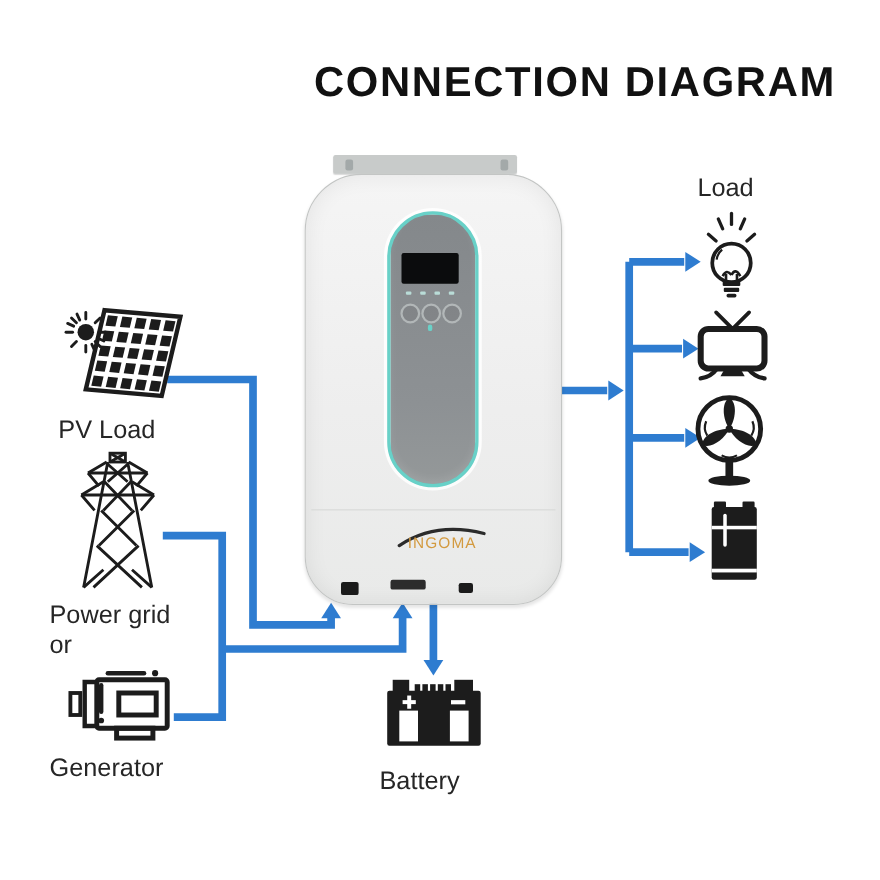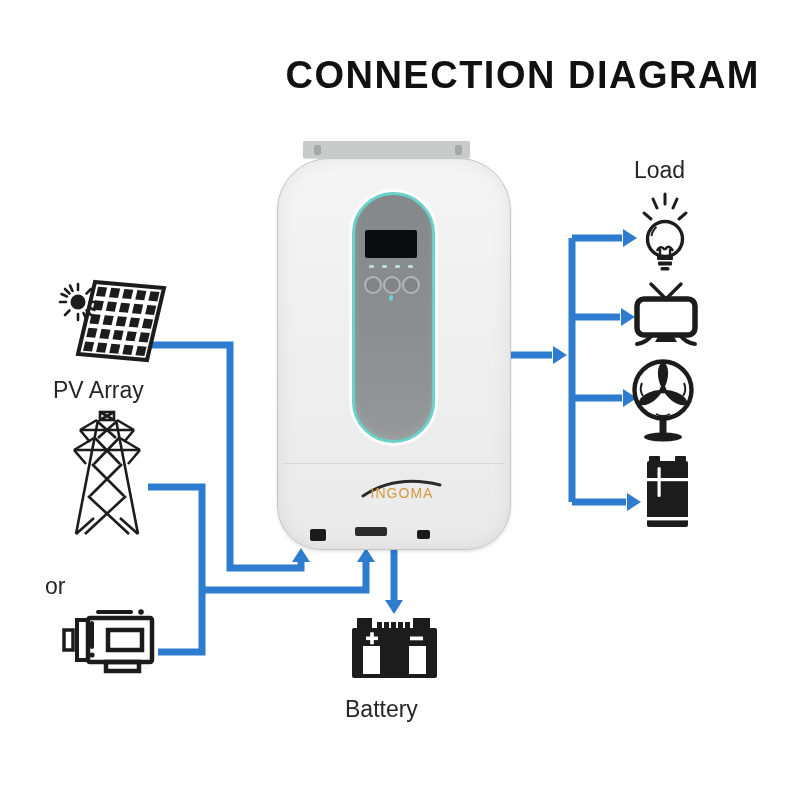--- a/index.html
+++ b/index.html
@@ -157,57 +157,59 @@
           <rect x="0.63" y="0.63" width="0.13" height="0.13"></rect>
           <rect x="0.82" y="0.63" width="0.13" height="0.13"></rect>
         <rect x="0.06" y="0.82" width="0.13" height="0.13"></rect>
           <rect x="0.25" y="0.82" width="0.13" height="0.13"></rect>
           <rect x="0.44" y="0.82" width="0.13" height="0.13"></rect>
           <rect x="0.63" y="0.82" width="0.13" height="0.13"></rect>
           <rect x="0.82" y="0.82" width="0.13" height="0.13"></rect>
       </g>
     </g>
   </svg>
-  <div class="lbl lbl-pv">PV Array</div>
+  <div class="lbl lbl-pv">PV Load</div>
 
   <svg class="icon" style="left:64px;top:408px" width="90" height="134" viewBox="0 0 90 134">
     <g class="ik" stroke-width="2.6">
       <rect x="36" y="4" width="14" height="8"></rect>
       <path d="M36,4 L50,12 M50,4 L36,12"></path>
       <path d="M16,22 H70"></path>
         <path d="M16,22 L26,34 M70,22 L60,34"></path>
       <path d="M33,12 L16,22 M53,12 L70,22"></path>
       <path d="M10,42 H76"></path>
         <path d="M10,42 L22,56 M76,42 L64,56"></path>
       <path d="M30,30 L10,42 M56,30 L76,42"></path>
       <path d="M34,12 L12,126 M52,12 L74,126"></path>
       <path d="M34,14 L52,30 M52,14 L34,30"></path>
       <path d="M31,30 L56,56 M55,30 L30,56"></path>
       <path d="M28,56 L60,88 M58,56 L26,88"></path>
       <path d="M24,88 L65,126 M62,88 L21,126"></path>
       <path d="M12,126 L30,110 M74,126 L56,110"></path>
     </g>
   </svg>
+  <div class="lbl lbl-grid">Power grid</div>
   <div class="lbl lbl-or">or</div>
 
   <svg class="icon" style="left:58px;top:598px" width="104" height="84" viewBox="0 0 104 84">
     <g class="ik" stroke-width="4.5">
       <rect x="30" y="20" width="64" height="44" rx="2"></rect>
       <rect x="50" y="32" width="34" height="20"></rect>
       <rect x="48" y="64" width="33" height="9"></rect>
     </g>
     <g class="ik" stroke-width="4" stroke-linecap="round">
       <path d="M28,22 H19 V62 H28"></path>
       <path d="M40,14 H73"></path>
       <path d="M34,25 V49"></path>
     </g>
     <rect x="6" y="32" width="9" height="20" class="ik" stroke-width="3.5"></rect>
     <circle cx="34" cy="57" r="2.6" class="if"></circle>
     <circle cx="83" cy="14" r="2.8" class="if"></circle>
   </svg>
+  <div class="lbl lbl-gen">Generator</div>
 
   <svg class="icon" style="left:350px;top:605px" width="92" height="86" viewBox="0 0 92 86">
     <rect x="7" y="13" width="15" height="12" class="if"></rect>
     <rect x="63" y="13" width="17" height="12" class="if"></rect>
     <g class="if">
       <rect x="27" y="17" width="5" height="7"></rect>
         <rect x="34" y="17" width="5" height="7"></rect>
       <rect x="41" y="17" width="5" height="7"></rect>
         <rect x="48" y="17" width="5" height="7"></rect>
       <rect x="55" y="17" width="5" height="7"></rect>

